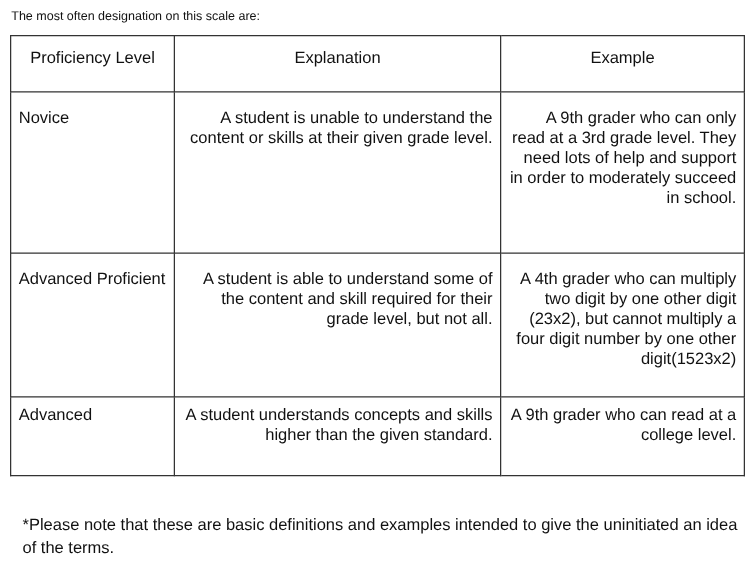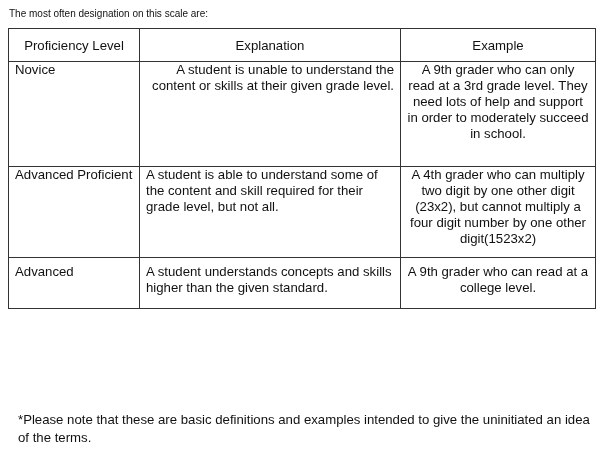--- a/index.html
+++ b/index.html
@@ -10,31 +10,31 @@
     .intro {
       position: absolute; left: 9px; top: 6px;
       font-size: 10px; line-height: 16px; margin: 0;
     }
     table.scale {
       position: absolute; left: 8px; top: 28px;
       width: 587px; border-collapse: collapse; table-layout: fixed;
       font-size: 13.2px; line-height: 16px;
     }
     table.scale th, table.scale td {
-      border: 1.5px solid #333333; vertical-align: top; padding: 0 6px;
+      border: 1.5px solid #333333; vertical-align: top; padding: 12px 6px;
     }
     table.scale th { font-weight: normal; text-align: center; height: 31px; vertical-align: middle; padding-top: 1px; }
     col.c1 { width: 131px; }
     col.c2 { width: 261px; }
     col.c3 { width: 195px; }
     td.level { padding-top: 9px; margin-left: 32px; }
     td.expl { padding-top: 9px; }
     td.expl.left { text-align: right; }
-    td.expl.center { text-align: left; }
-    td.ex { text-align: center; padding-top: 9px; margin-left: 20px; }
+    td.expl.center { text-align: right; }
+    td.ex { text-align: right; padding-top: 9px; margin-left: 20px; }
     tr.r1 td { height: 104px; }
     tr.r2 td { height: 90px; }
     tr.r3 td { height: 71px; }
     tr.r4 td { height: 44px; }
     tr.r4 td.level, tr.r4 td.expl, tr.r4 td.ex { padding-top: 6px; }
     .footnote {
       position: absolute; left: 18px; top: 411px; width: 585px;
       font-size: 13.2px; line-height: 18px; margin: 0;
     }
   </style>

